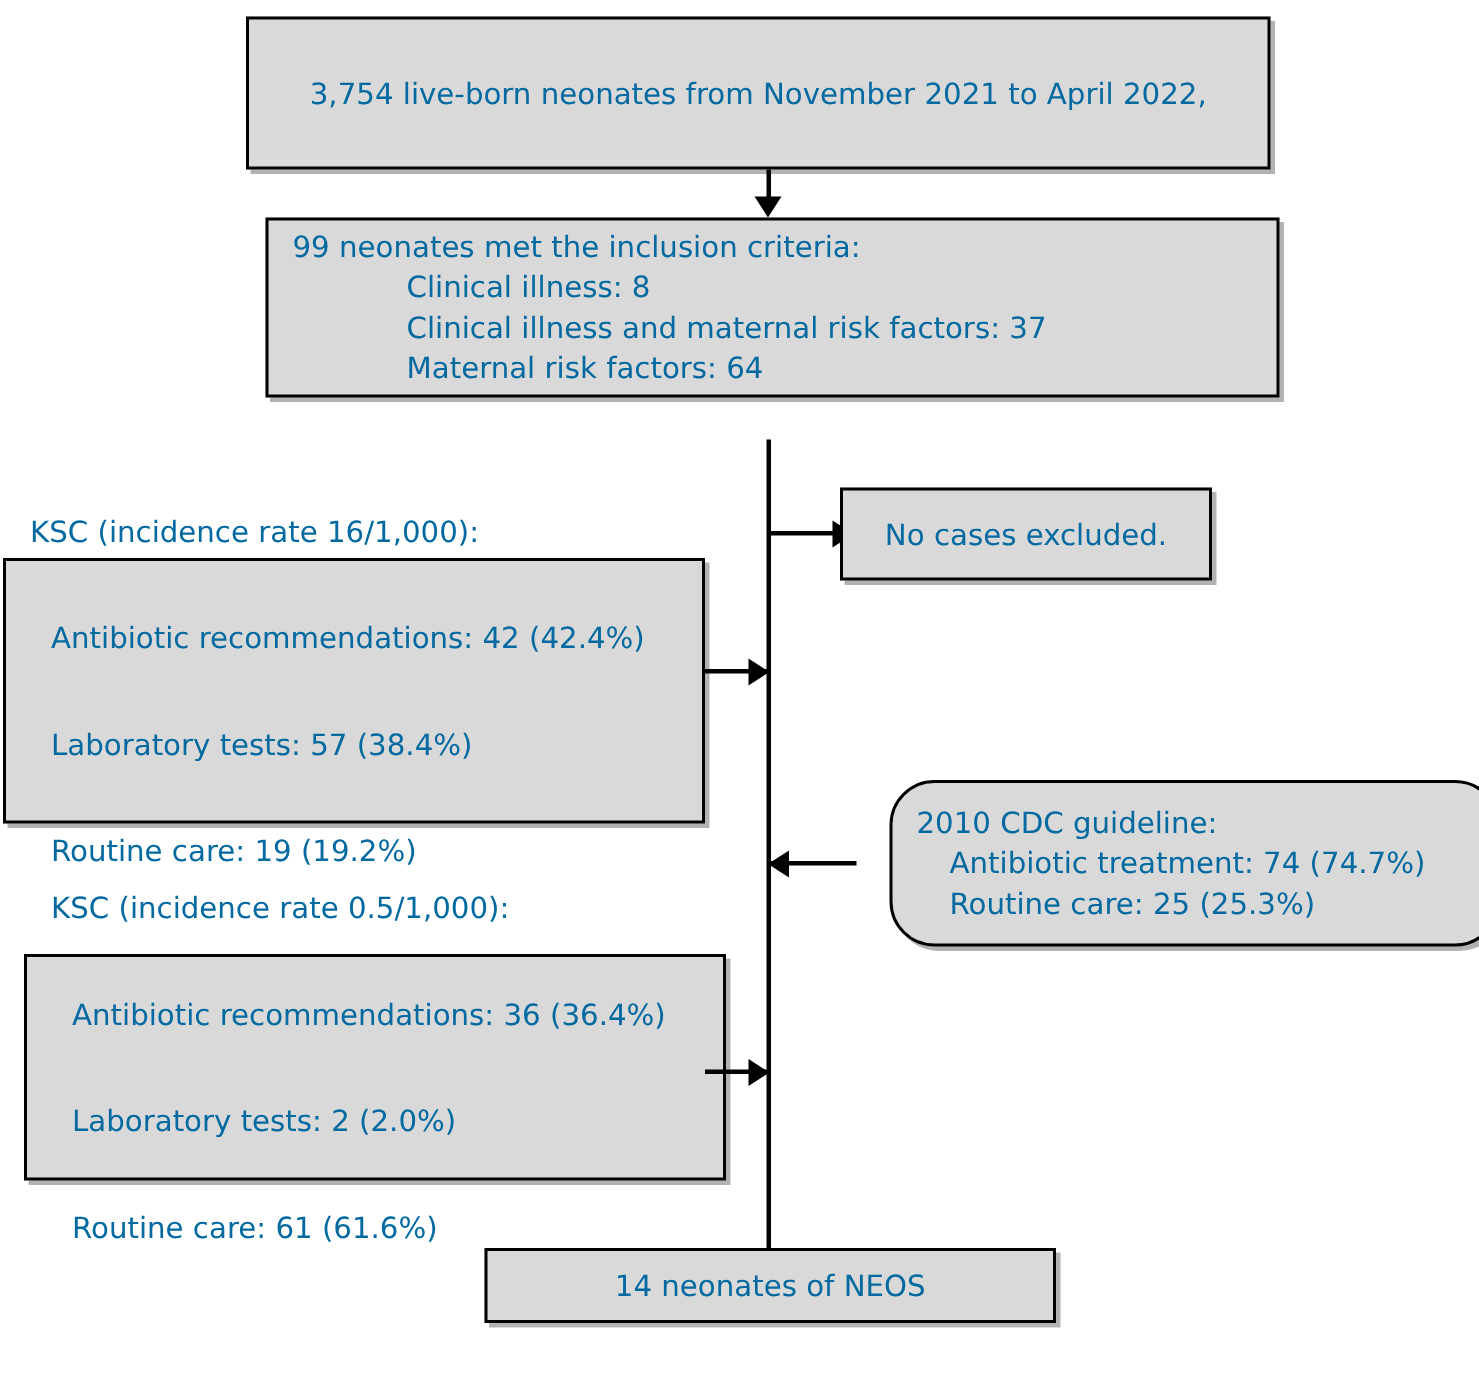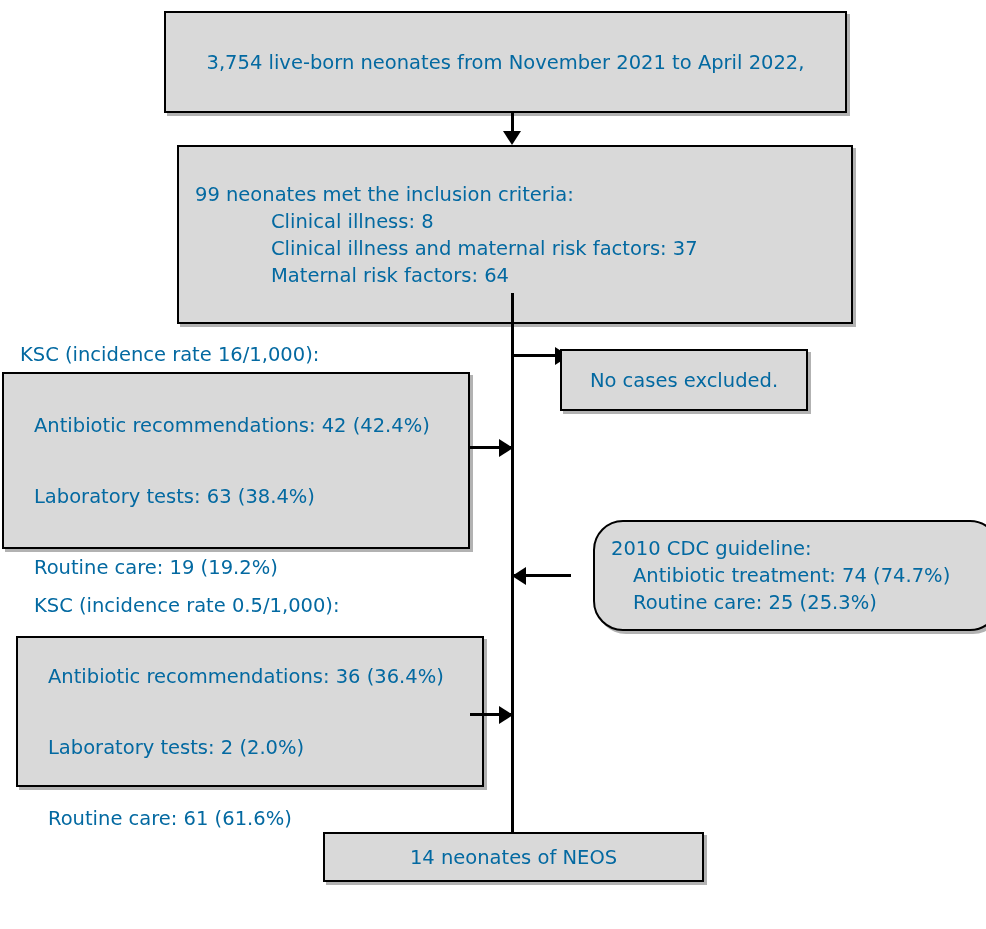--- a/index.html
+++ b/index.html
@@ -86,41 +86,41 @@
 
 <div id="canvas">
 
   <div class="box center" style="left:164px; top:11px; width:683px; height:102px;">
     <div class="line">3,754 live-born neonates from November 2021 to April 2022,</div>
   </div>
 
   <div class="vline" style="left:511px; top:113px; height:22px;"></div>
   <div class="arrow-down" style="left:503px; top:131px;"></div>
 
-  <div class="box left" style="left:177px; top:145px; width:676px; height:179px;">
+  <div class="box left" style="left:177px; top:145px; width:676px; height:120px;">
     <div class="line">99 neonates met the inclusion criteria:</div>
     <div class="line indent2">Clinical illness: 8</div>
     <div class="line indent2">Clinical illness and maternal risk factors: 37</div>
     <div class="line indent2">Maternal risk factors: 64</div>
   </div>
 
   <div class="vline" style="left:511px; top:293px; height:562px;"></div>
   <div class="arrow-down" style="left:503px; top:853px;"></div>
 
   <div class="hline" style="left:513px; top:354px; width:44px;"></div>
   <div class="arrow-right" style="left:555px; top:347px;"></div>
 
-  <div class="box center" style="left:560px; top:325px; width:248px; height:62px;margin-top:24px;">
+  <div class="box center" style="left:560px; top:325px; width:248px; height:62px;">
     <div class="line">No cases excluded.</div>
   </div>
 
   <div class="box left" style="left:2px; top:372px; width:468px; height:177px;">
     <div class="line">KSC (incidence rate 16/1,000):</div>
     <div class="line indent-sm">Antibiotic recommendations: 42 (42.4%)</div>
-    <div class="line indent-sm">Laboratory tests: 63 (38.4%)</div>
+    <div class="line indent-sm">Laboratory tests: 57 (38.4%)</div>
     <div class="line indent-sm">Routine care: 19 (19.2%)</div>
   </div>
 
   <div class="hline" style="left:470px; top:446px; width:43px;"></div>
   <div class="arrow-right" style="left:499px; top:439px;"></div>
 
   <div class="box left" style="left:593px; top:520px; width:407px; height:111px;border-radius:30px;">
     <div class="line">2010 CDC guideline:</div>
     <div class="line indent1">Antibiotic treatment: 74 (74.7%)</div>
     <div class="line indent1">Routine care: 25 (25.3%)</div>

